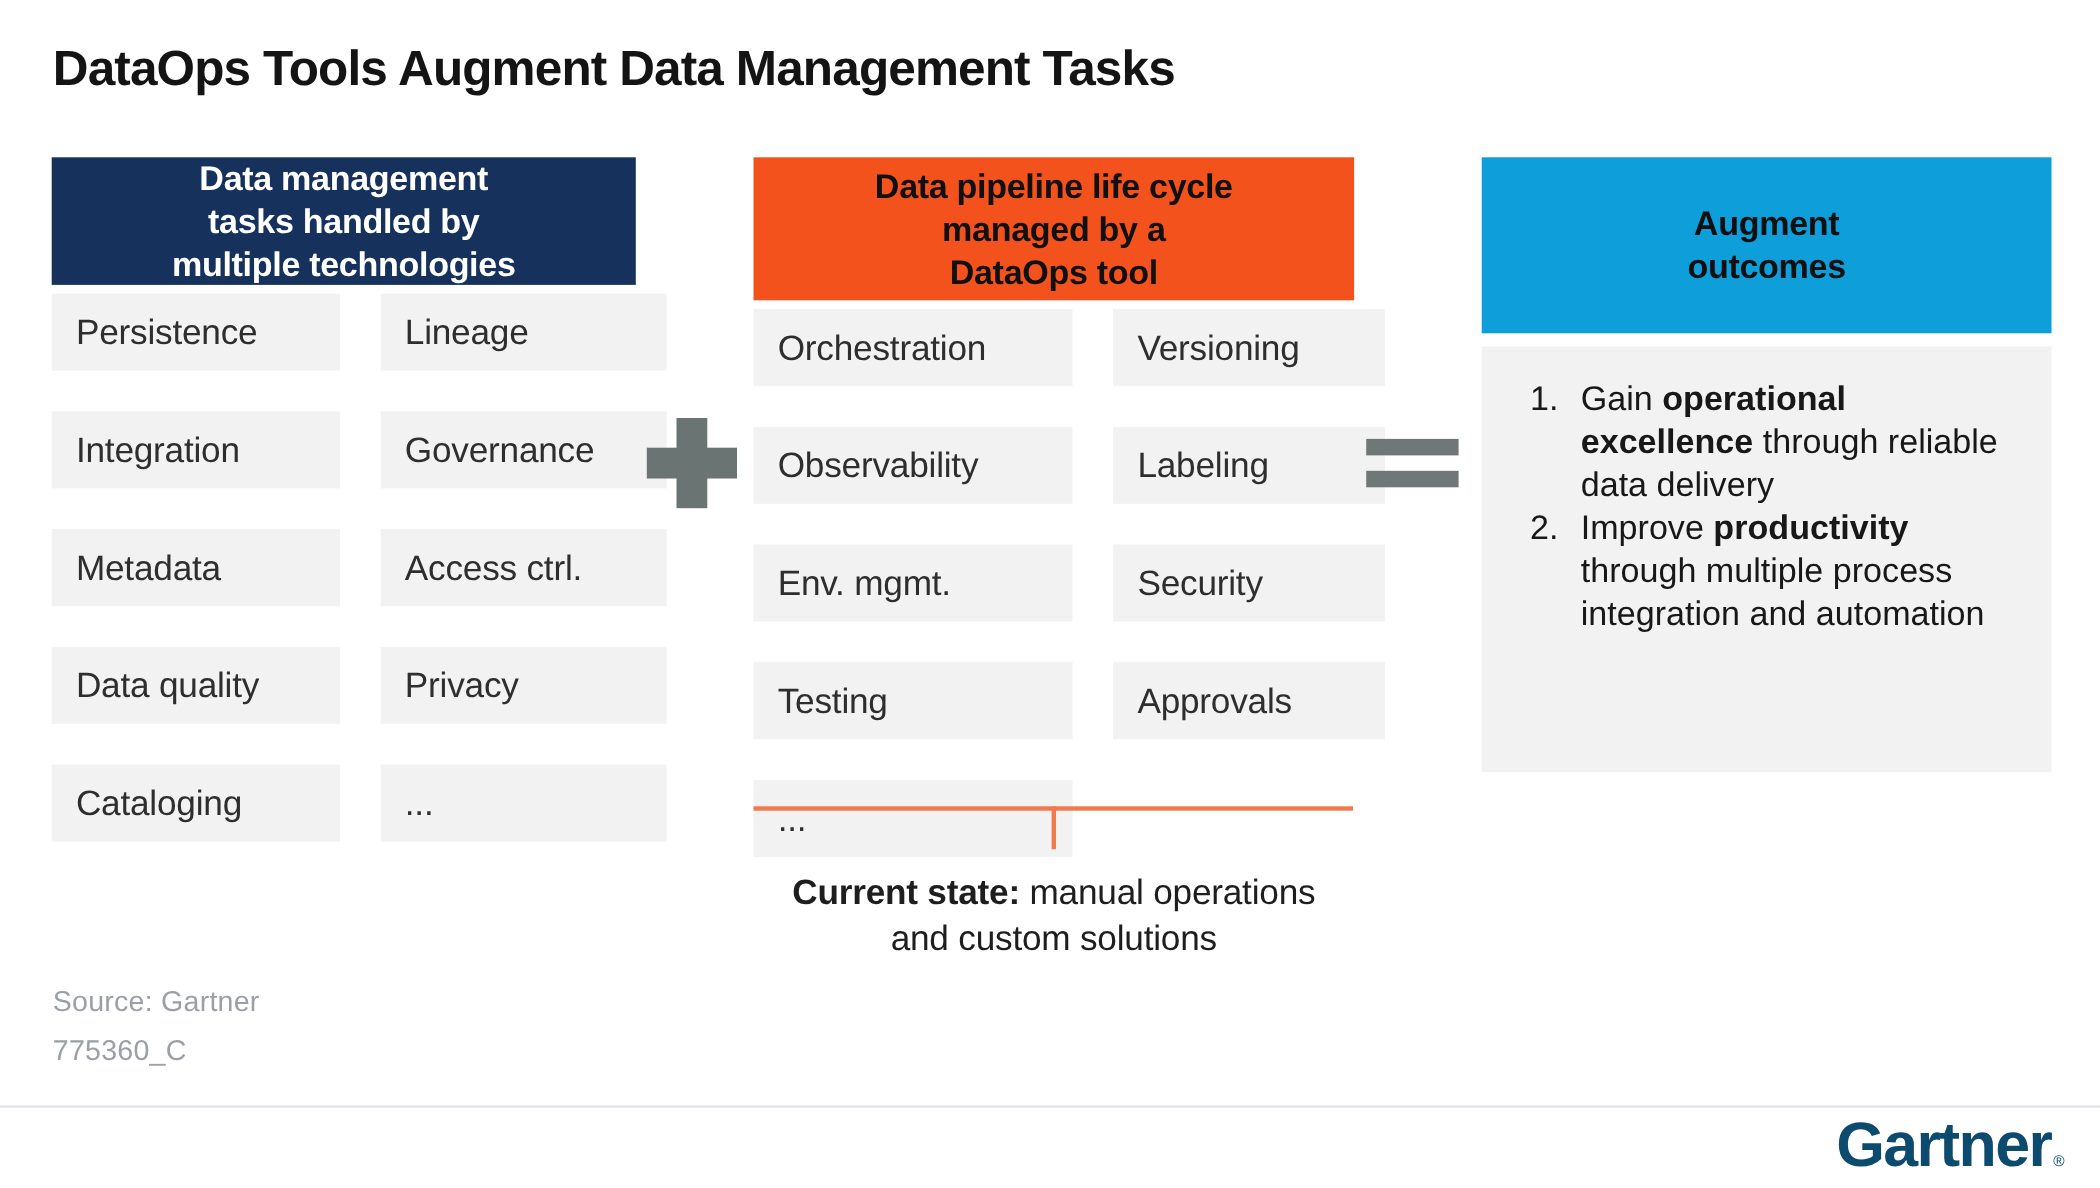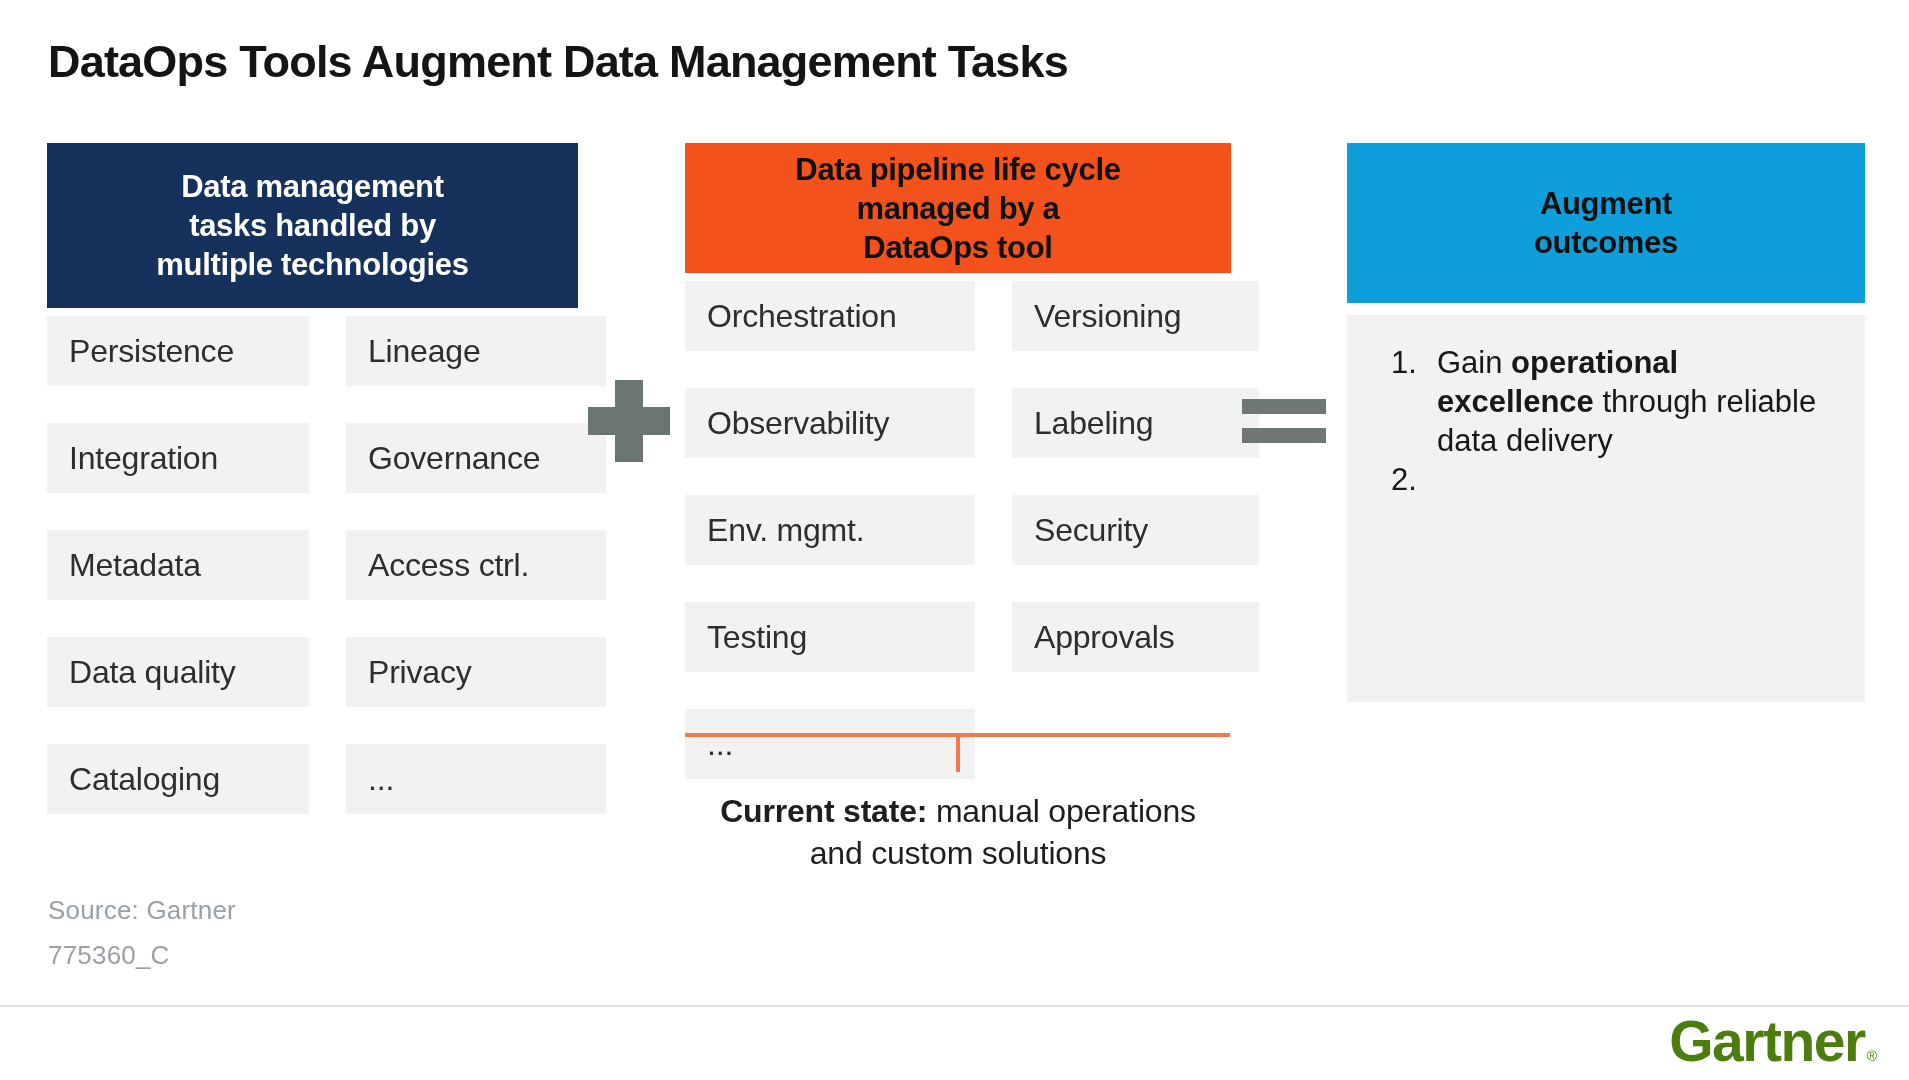--- a/index.html
+++ b/index.html
@@ -33,21 +33,21 @@
     display: flex;
     flex-direction: column;
     justify-content: center;
     align-items: center;
     text-align: center;
     font-weight: 700;
     font-size: 31px;
     line-height: 39px;
     letter-spacing: -0.3px;
   }
-  .panel-left .panel-header   { height: 165px; background: #16325C; color: #ffffff; }
+  .panel-left .panel-header   { height: 116px; background: #16325C; color: #ffffff; }
   .panel-middle .panel-header { height: 130px; background: #F4521D; color: #101010; }
   .panel-right .panel-header  { height: 160px; background: #0E9ED9; color: #101010; }
 
   
   .task-table {
     margin-top: 8px;
     display: grid;
     column-gap: 9px;
     row-gap: 9px;
     gap: 37px;
@@ -107,21 +107,21 @@
   .source-line { position: absolute; left: 48px; font-size: 26px; color: #9AA0A6; letter-spacing: 0.2px; }
   .source-1 { top: 895px; }
   .source-2 { top: 940px; }
   .footer-divider { position: absolute; left: 0; top: 1005px; width: 1909px; height: 2px; background: #DEE2E6; }
   .gartner-logo {
     position: absolute;
     right: 32px; top: 1008px;
     font-size: 57px;
     font-weight: 700;
     letter-spacing: -1.5px;
-    color: #4d7c0f;
+    color: #0c4a6e;
     display: flex;
     align-items: baseline;
     text-align: right;
   }
   .gartner-logo .reg { font-size: 14px; font-weight: 400; margin-left: 2px; letter-spacing: 0; }
 </style>
 </head>
 <body>
 
 <div id="canvas">
@@ -182,20 +182,21 @@
       <div>Augment</div>
       <div>outcomes</div>
     </div>
     <div class="outcomes-body">
       <div class="outcome-item">
         <div class="outcome-num">1.</div>
         <div class="outcome-text"><span>Gain </span><b>operational excellence</b><span> through reliable data delivery</span></div>
       </div>
       <div class="outcome-item">
         <div class="outcome-num">2.</div>
+        <div class="outcome-text"><span>Improve </span><b>productivity</b><span> through multiple process integration and automation</span></div>
       </div>
     </div>
   </div>
 
   <div class="bracket-line"></div>
   <div class="bracket-tick"></div>
   <div class="current-state"><b>Current state:</b><span> manual operations and custom solutions</span></div>
 
   <div class="source-line source-1">Source: Gartner</div>
   <div class="source-line source-2">775360_C</div>

